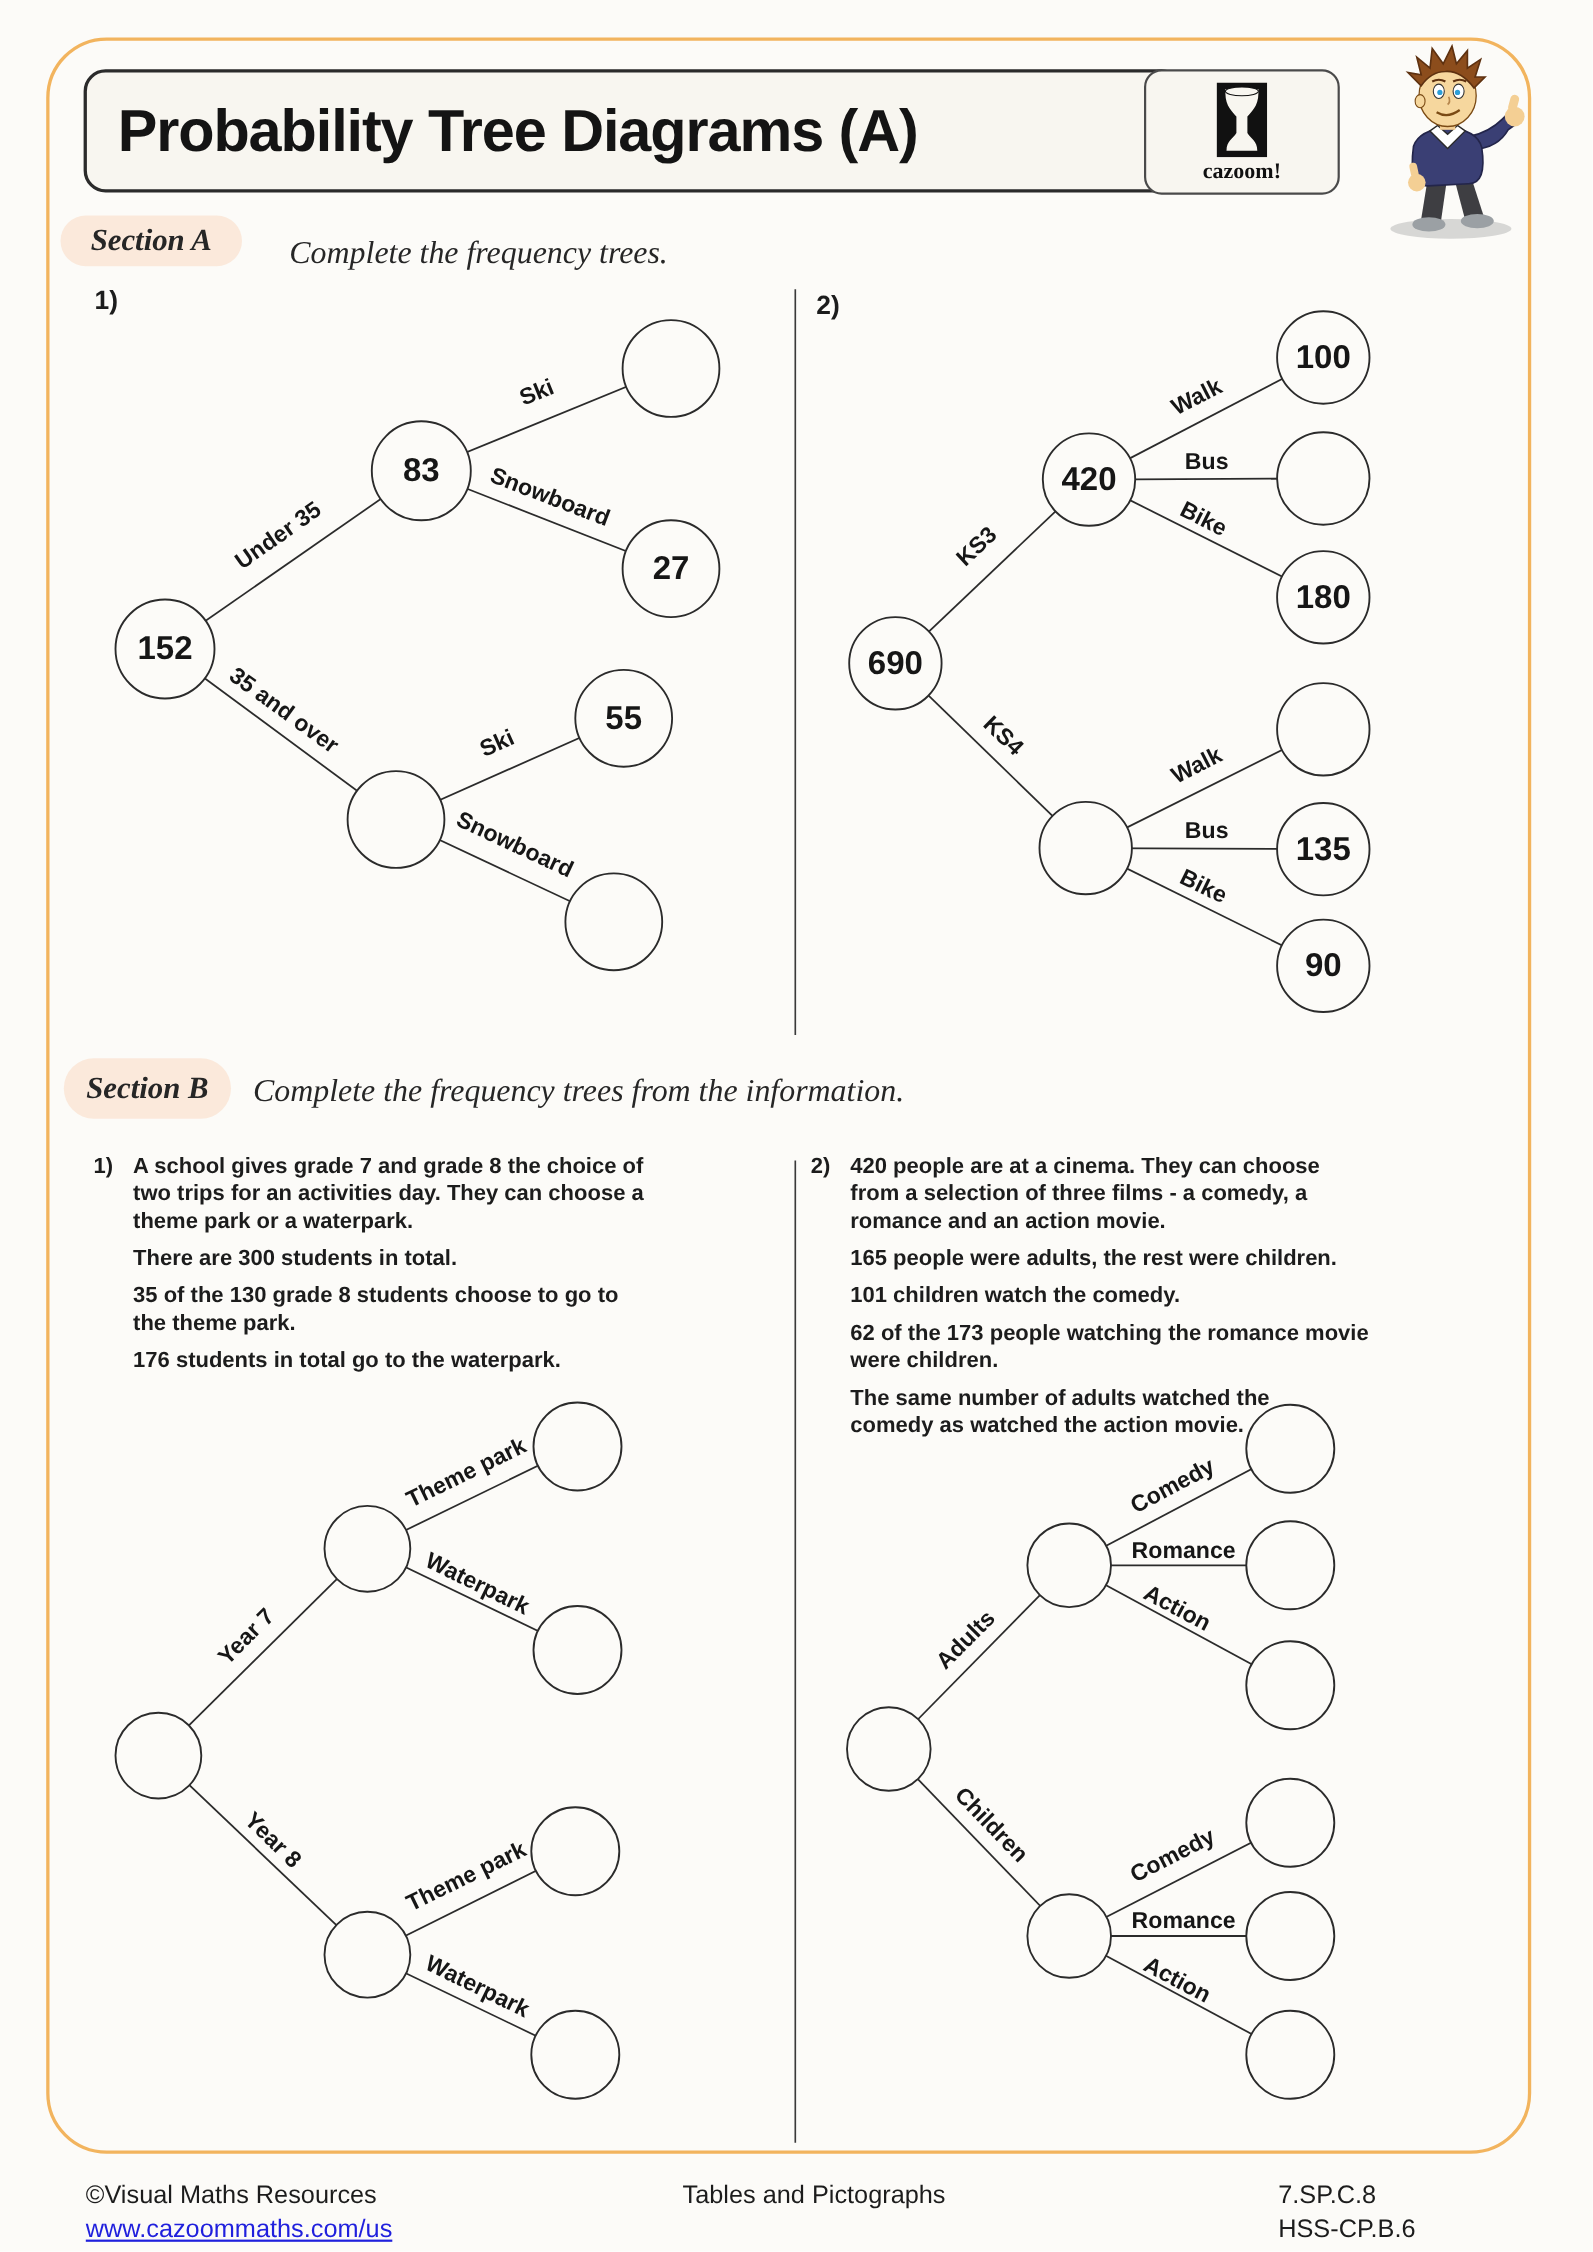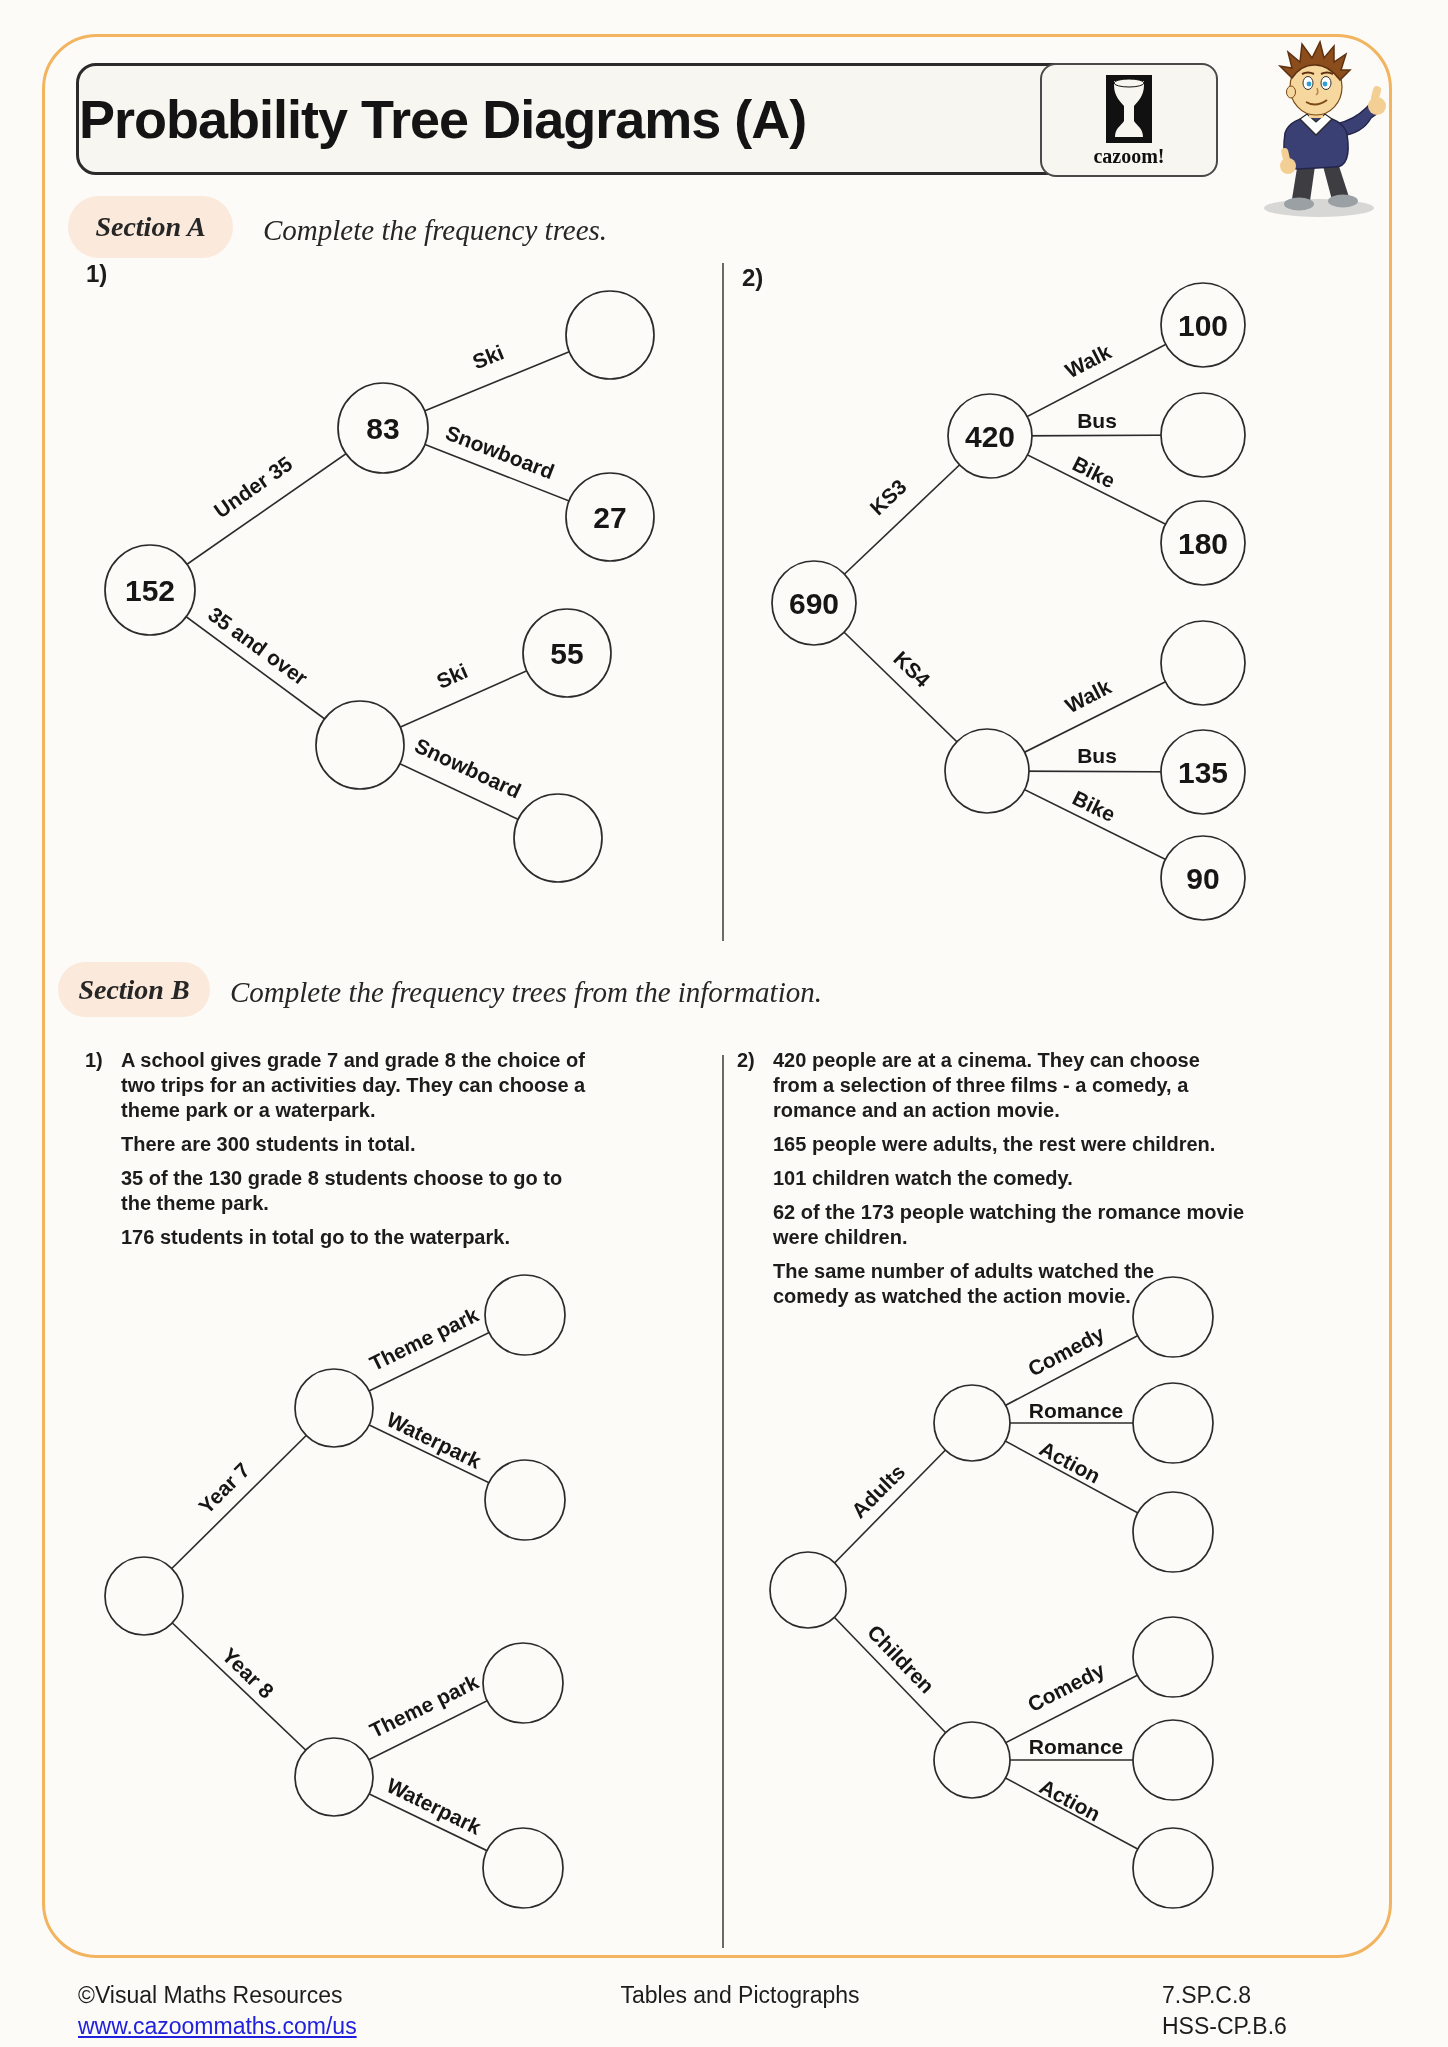--- a/index.html
+++ b/index.html
@@ -2,31 +2,31 @@
 <html><head>
 <meta charset="utf-8">
 <style>
   html,body{margin:0;padding:0;background:#fff;}
   .page{position:relative;width:1448px;height:2047px;background:#FCFBF8;
         font-family:"Liberation Sans",sans-serif;color:#1c1c1c;overflow:hidden;}
   .frame{position:absolute;left:42px;top:34px;width:1344px;height:1918px;
          border:3px solid #F2B45E;border-radius:55px;}
   .title-box{position:absolute;left:76px;top:63px;width:1000px;height:112px;
          background:#F8F6F0;border:3px solid #2b2b2b;border-radius:20px;
-         display:flex;align-items:center;box-sizing:border-box;}
+         display:flex;align-items:center;padding-left:28px;box-sizing:border-box;}
   .title-box h1{margin:0;font-size:54px;font-weight:700;color:#141414;letter-spacing:-1px;}
   .logo-box{position:absolute;left:1040px;top:63px;width:178px;height:114px;
          background:#F8F6F0;border:2.5px solid #4a4a4a;border-radius:16px;
          display:flex;flex-direction:column;align-items:center;justify-content:center;
          gap:3px;box-sizing:border-box;}
   .logo-text{font-family:"Liberation Serif",serif;font-weight:700;font-size:20px;color:#101010;line-height:1;}
   .mascot{position:absolute;left:1222px;top:36px;}
   .pill{position:absolute;background:#FBE9DB;border-radius:32px;
         display:flex;align-items:center;justify-content:center;}
-  .pill-a{left:68px;top:196px;width:165px;height:62px;}
+  .pill-a{left:55px;top:196px;width:165px;height:46px;}
   .pill-b{left:58px;top:962px;width:152px;height:55px;}
   .pill span{font-family:"Liberation Serif",serif;font-style:italic;font-weight:700;
         font-size:28px;color:#262626;}
   .instr{position:absolute;font-family:"Liberation Serif",serif;font-style:italic;
         font-size:29px;color:#262626;}
   .instr-a{left:263px;top:214px;text-align:center;}
   .instr-b{left:230px;top:976px;}
   .qnum{position:absolute;font-size:24px;font-weight:700;}
   .qnum-a1{left:86px;top:260px;}
   .qnum-a2{left:742px;top:264px;}

